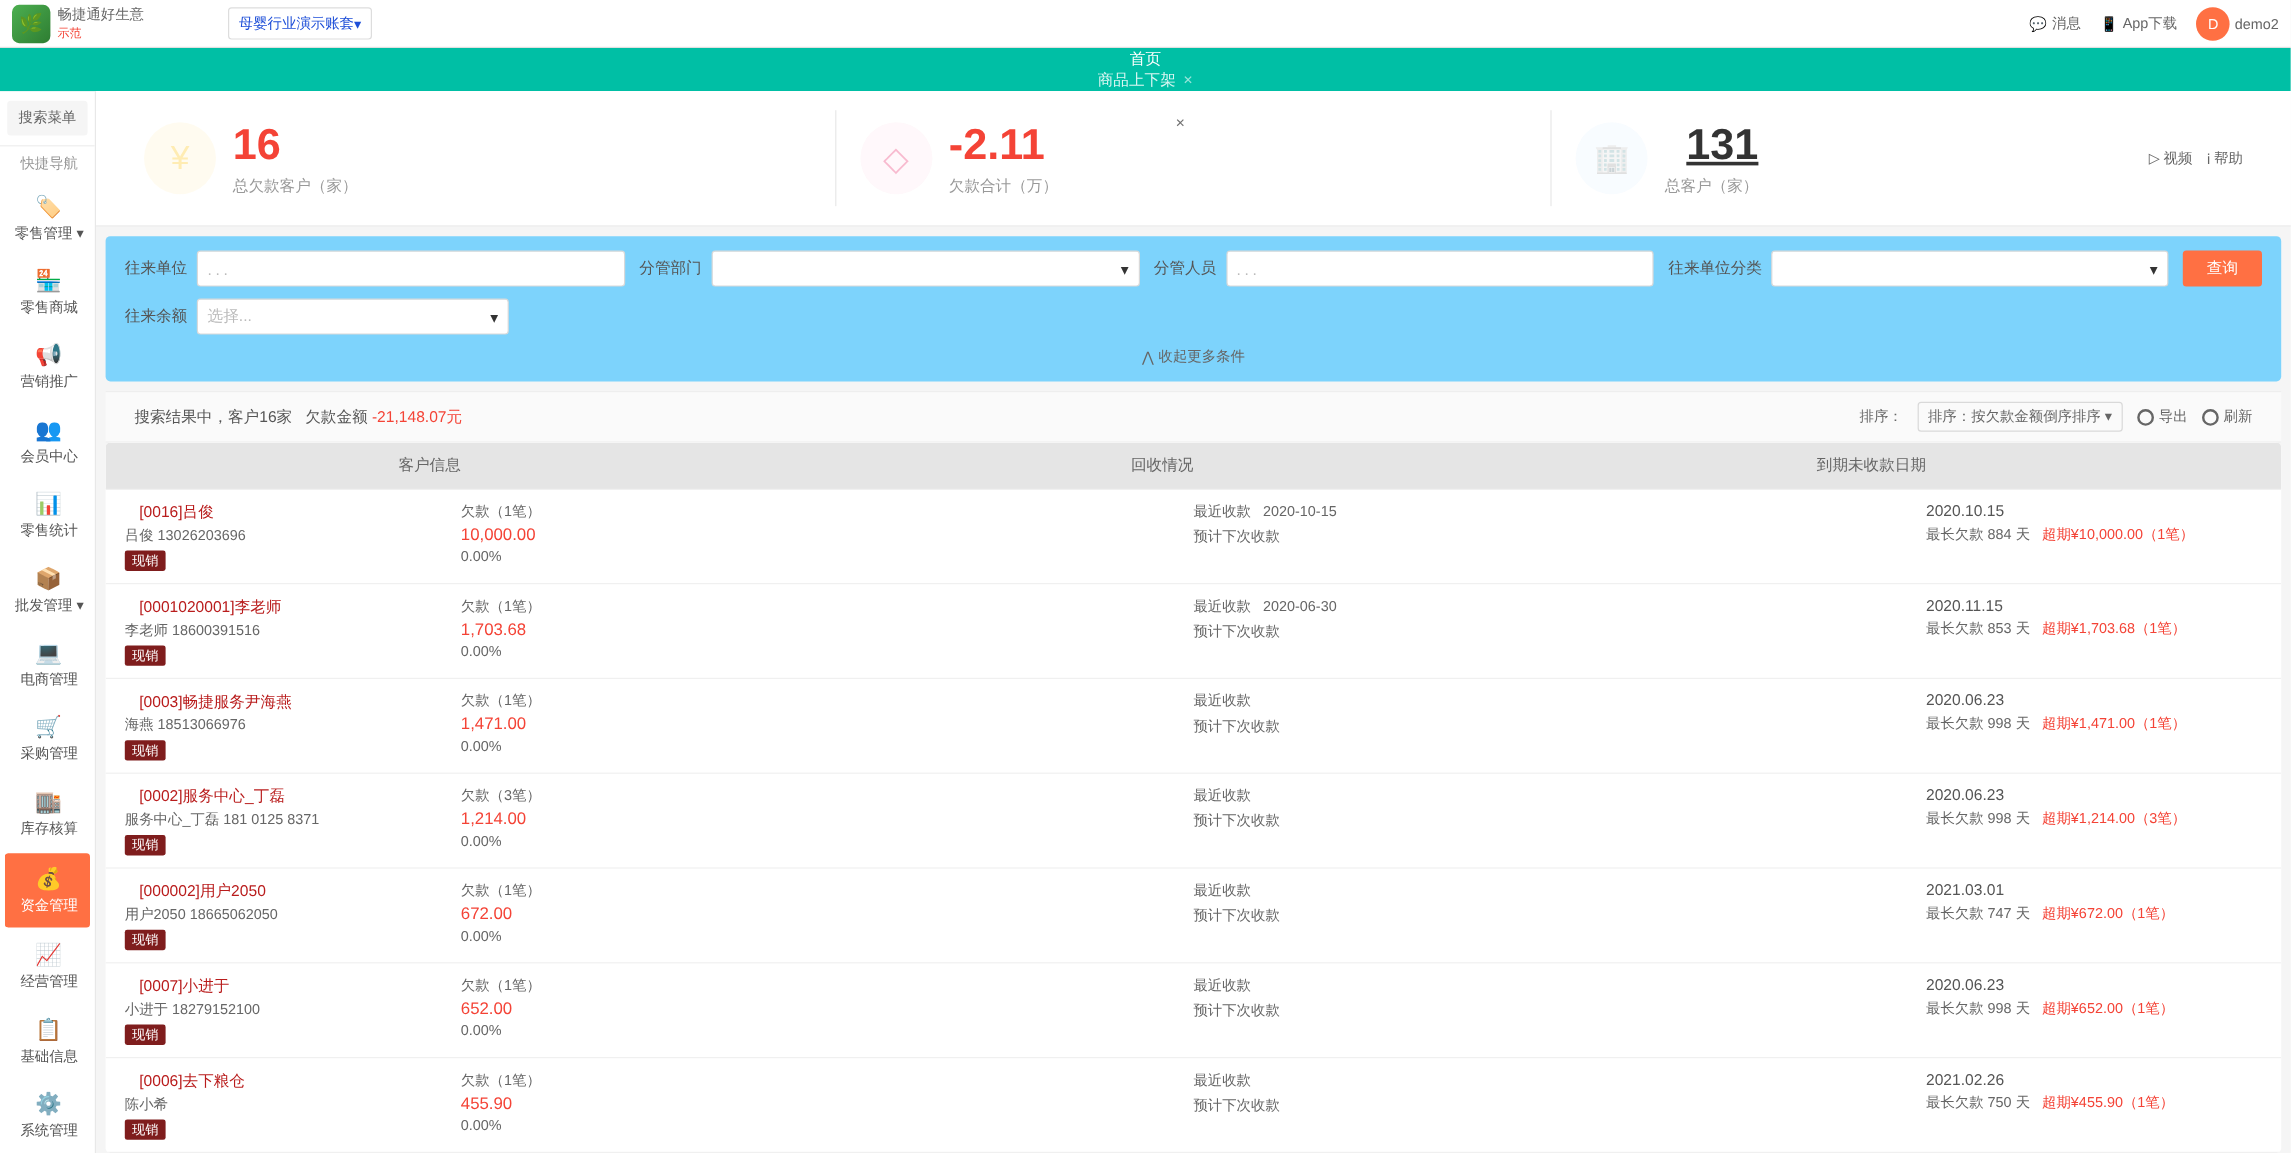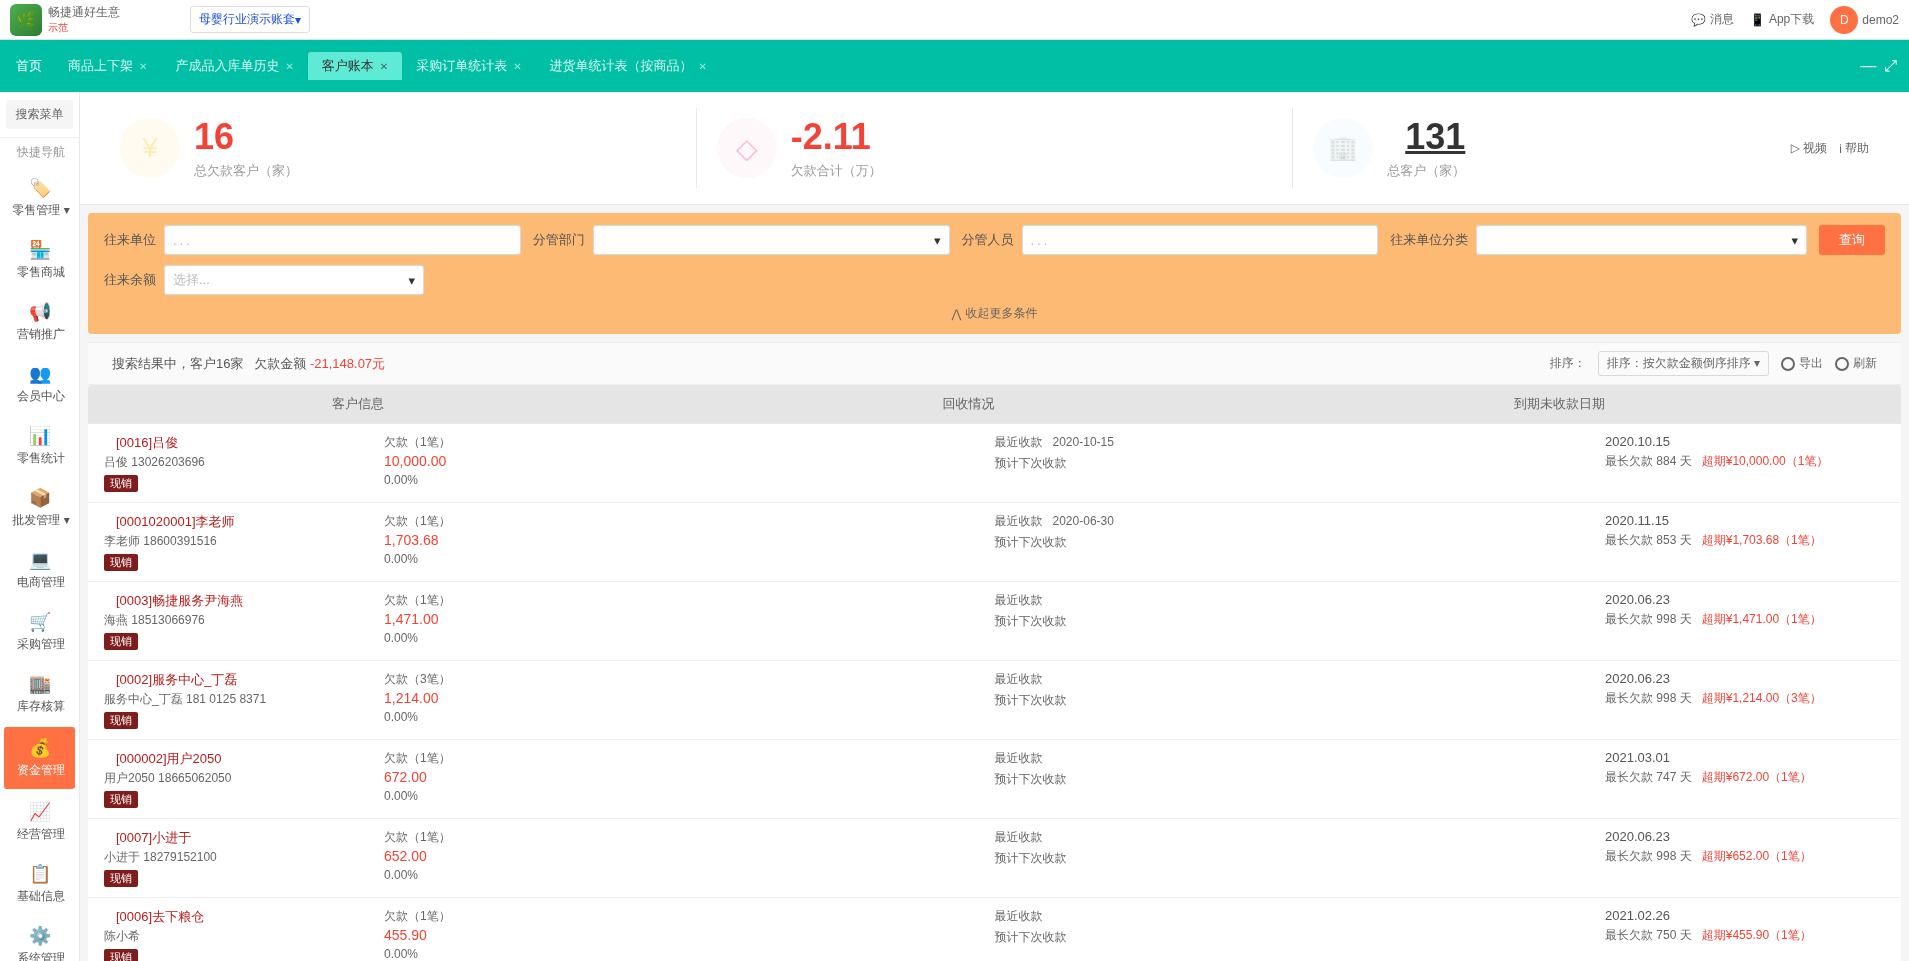--- a/index.html
+++ b/index.html
@@ -11,21 +11,21 @@
     .logo-area { display: flex; align-items: center; gap: 6px; width: 180px; }
     .logo-icon { width: 32px; height: 32px; background: linear-gradient(135deg, #4CAF50, #2E7D32); border-radius: 6px; display: flex; align-items: center; justify-content: center; color: white; font-size: 16px; }
     .logo-text { font-size: 12px; color: #666; }
     .logo-subtitle { font-size: 11px; color: #999; }
     .org-selector { font-size: 12px; color: #1d4ed8; padding: 4px 8px; border: 1px solid #ddd; border-radius: 3px; cursor: pointer; display: flex; align-items: center; gap: 0; }
     .top-bar-right { margin-left: auto; display: flex; align-items: center; gap: 16px; }
     .top-btn { display: flex; align-items: center; gap: 4px; font-size: 12px; color: #666; cursor: pointer; }
     .user-avatar { width: 28px; height: 28px; border-radius: 50%; background: #ff7043; display: flex; align-items: center; justify-content: center; color: white; font-size: 12px; }
 
     
-    .tab-bar { display: flex; align-items: center; background: #00bfa5; height: 52px; flex-shrink: 0; padding: 0 4px; }
+    .tab-bar { display: flex; align-items: center; background: #00bfa5; height: 36px; flex-shrink: 0; padding: 0 4px; flex-direction: column; }
     .tab-item { display: flex; align-items: center; gap: 6px; padding: 0 14px; height: 28px; font-size: 13px; color: rgba(255,255,255,0.85); cursor: pointer; border-radius: 3px; white-space: nowrap; }
     .tab-item.active { background: #5eead4; color: #333; border-radius: 3px 3px 0 0; }
     .tab-close { font-size: 10px; opacity: 0.7; }
     .tab-home { padding: 0 12px; color: #fff; font-size: 13px; cursor: pointer; }
     .tab-bar-right { margin-left: auto; display: flex; gap: 8px; color: white; padding-right: 8px; font-size: 16px; cursor: pointer; }
 
     
     .main-content { display: flex; flex: 1; overflow: hidden; }
 
     
@@ -48,21 +48,21 @@
     .stat-icon.pink { background: rgba(233,30,99,0.1); color: #E91E63; }
     .stat-icon.blue { background: rgba(33,150,243,0.1); color: #2196F3; }
     .stat-value { font-size: 36px; font-weight: bold; }
     .stat-value.red { color: #f44336; }
     .stat-value.dark { color: #333; font-weight: 900; text-decoration: underline; text-align: right; }
     .stat-label { font-size: 13px; color: #999; margin-top: 4px; }
     .stat-top-right { margin-left: auto; display: flex; gap: 12px; align-items: flex-start; font-size: 12px; color: #666; }
     .stat-top-right span { cursor: pointer; display: flex; align-items: center; gap: 3px; }
 
     
-    .filter-area { background: #fdba74; margin: 8px; padding: 12px 16px; border-radius: 4px; }
+    .filter-area { background: #7dd3fc; margin: 8px; padding: 12px 16px; border-radius: 4px; }
     .filter-row { display: flex; align-items: center; gap: 12px; margin-bottom: 10px; }
     .filter-item { display: flex; align-items: center; gap: 8px; flex: 1; }
     .filter-label { font-size: 13px; color: #555; white-space: nowrap; }
     .filter-input { flex: 1; border: 1px solid #d9d9d9; border-radius: 3px; padding: 5px 8px; font-size: 13px; display: flex; align-items: center; justify-content: space-between; cursor: pointer; background: #fff; min-height: 30px; }
     .filter-select { flex: 1; border: 1px solid #d9d9d9; border-radius: 3px; padding: 5px 8px; font-size: 13px; display: flex; align-items: center; justify-content: space-between; cursor: pointer; background: #fff; min-height: 30px; }
     .search-btn { background: #ff7043; color: #fff; border: none; padding: 6px 20px; border-radius: 3px; font-size: 13px; cursor: pointer; white-space: nowrap; }
     .collapse-row { display: flex; justify-content: center; margin-top: 6px; }
     .collapse-btn { font-size: 12px; color: #666; cursor: pointer; display: flex; align-items: center; gap: 4px; }
 
     

